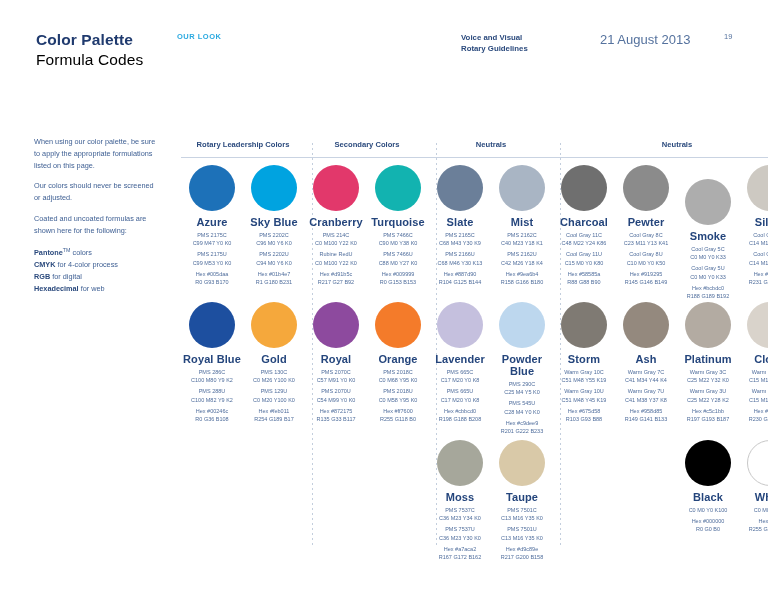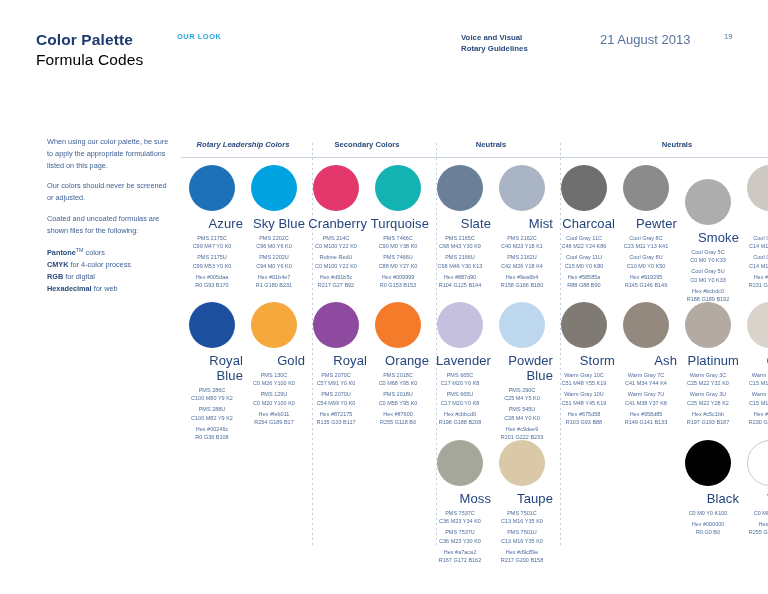--- a/index.html
+++ b/index.html
@@ -19,39 +19,39 @@
   .hdr-title .l2 { font-size:15.5px; font-weight:normal; color:#000000; letter-spacing:.1px; line-height:1.28; }
   .hdr-ourlook { position:absolute; left:177px; top:32px; font-size:7.5px; font-weight:bold;
                  color:#2aa9e0; letter-spacing:.5px; }
   .hdr-doc { position:absolute; left:461px; top:32px; font-size:7.8px; font-weight:bold;
              color:#2b4a7d; line-height:1.45; }
   .hdr-date { position:absolute; left:600px; top:32px; font-size:13px; color:#55729e; }
   .hdr-page { position:absolute; left:724px; top:32px; font-size:7.5px; color:#55729e; }
 
   
   .sidebar { position:absolute; left:34px; top:136px; width:128px;
-             font-size:7.3px; line-height:1.62; color:#3e5f93;margin-left:13px; }
+             font-size:7.3px; line-height:1.62; color:#3e5f93; }
   .sidebar p { margin:0 0 9px 0; }
   .sidebar b { font-weight:bold; color:#2b4a7d; }
   .sidebar .tm { font-size:5.3px; vertical-align:super; }
 
   
   .grid { position:absolute; left:174px; top:140px; width:575px; height:420px; }
 
   .group-head { position:absolute; top:0; font-size:7.6px; font-weight:bold;
                 color:#2b4a7d; text-align:center; }
   .rule { position:absolute; top:17px; height:1px; background:#c9d3e2; }
   .vdash { position:absolute; top:3px; width:1px; height:405px;
            background-image:linear-gradient(to bottom,#c3cedd 0 2px, transparent 2px 5px);
            background-size:1px 5px; }
 
   .sw { position:absolute; width:62px; text-align:center; }
   .dot { width:46px; height:46px; border-radius:50%; margin:0 auto 5px auto; display:block; }
   .dot.ring { border:1px solid #c8c8c8; }
-  .nm { font-size:13px; font-weight:normal; color:#24457c; margin-bottom:2.5px; letter-spacing:.1px;text-align:right; }
+  .nm { font-size:11px; font-weight:bold; color:#24457c; margin-bottom:2.5px; letter-spacing:.1px; }
   .ln { font-size:5.5px; color:#4f6d9c; line-height:1.52; white-space:nowrap; }
   .gap { height:3px; }
 </style>
 </head>
 <body>
 
 <div class="page">
 
   <div class="hdr-title">
     <div class="l1">Color Palette</div>
@@ -61,32 +61,32 @@
   <div class="hdr-doc">
     <div>Voice and Visual</div>
     <div>Rotary Guidelines</div>
   </div>
   <div class="hdr-date">21 August 2013</div>
   <div class="hdr-page">19</div>
 
   <div class="sidebar">
     <p>When using our color palette, be sure to apply the appropriate formulations listed on this page.</p>
     <p>Our colors should never be screened or adjusted.</p>
-    <p>Coated and uncoated formulas are shown files for the following:</p>
+    <p>Coated and uncoated formulas are shown here for the following:</p>
     <p>
       <b>Pantone</b><span class="tm">TM</span><span> colors</span><br>
       <b>CMYK</b><span> for 4-color process</span><br>
       <b>RGB</b><span> for digital</span><br>
       <b>Hexadecimal</b><span> for web</span>
     </p>
   </div>
 
   <div class="grid">
     <div id="group-heads">
-        <div class="group-head" style="left: 7px; width: 124px; font-style: italic;">Rotary Leadership Colors</div>
+        <div class="group-head" style="left: 7px; width: 124px;">Rotary Leadership Colors</div>
         <div class="group-head" style="left: 131px; width: 124px;">Secondary Colors</div>
         <div class="group-head" style="left: 255px; width: 124px;">Neutrals</div>
         <div class="group-head" style="left: 379px; width: 248px;">Neutrals</div>
       </div>
     <div id="dividers">
         <div class="rule" style="left: 7px; width: 124px;"></div>
         <div class="vdash" style="left: 138px;"></div>
         <div class="rule" style="left: 131px; width: 124px;"></div>
         <div class="vdash" style="left: 262px;"></div>
         <div class="rule" style="left: 255px; width: 124px;"></div>

